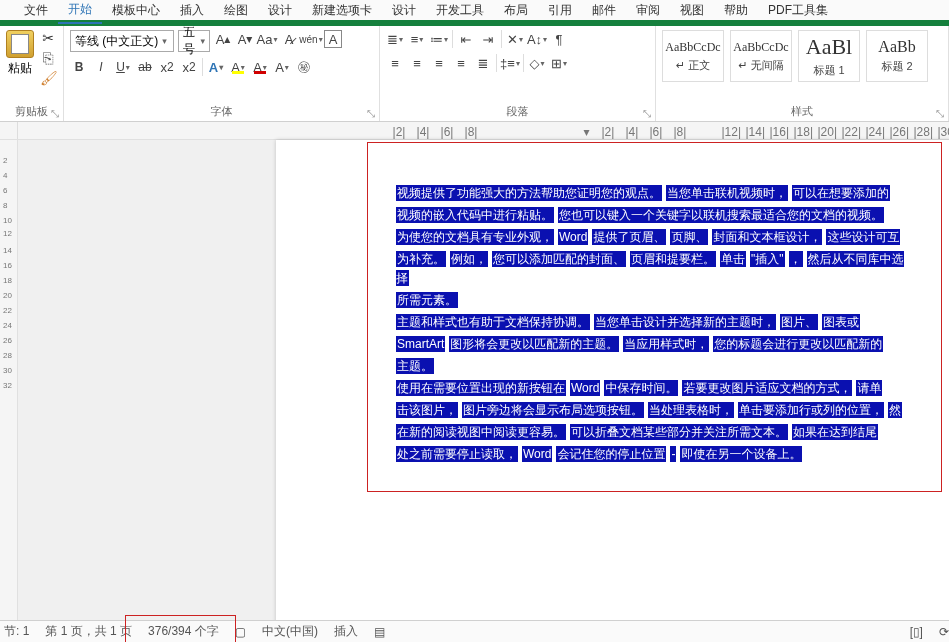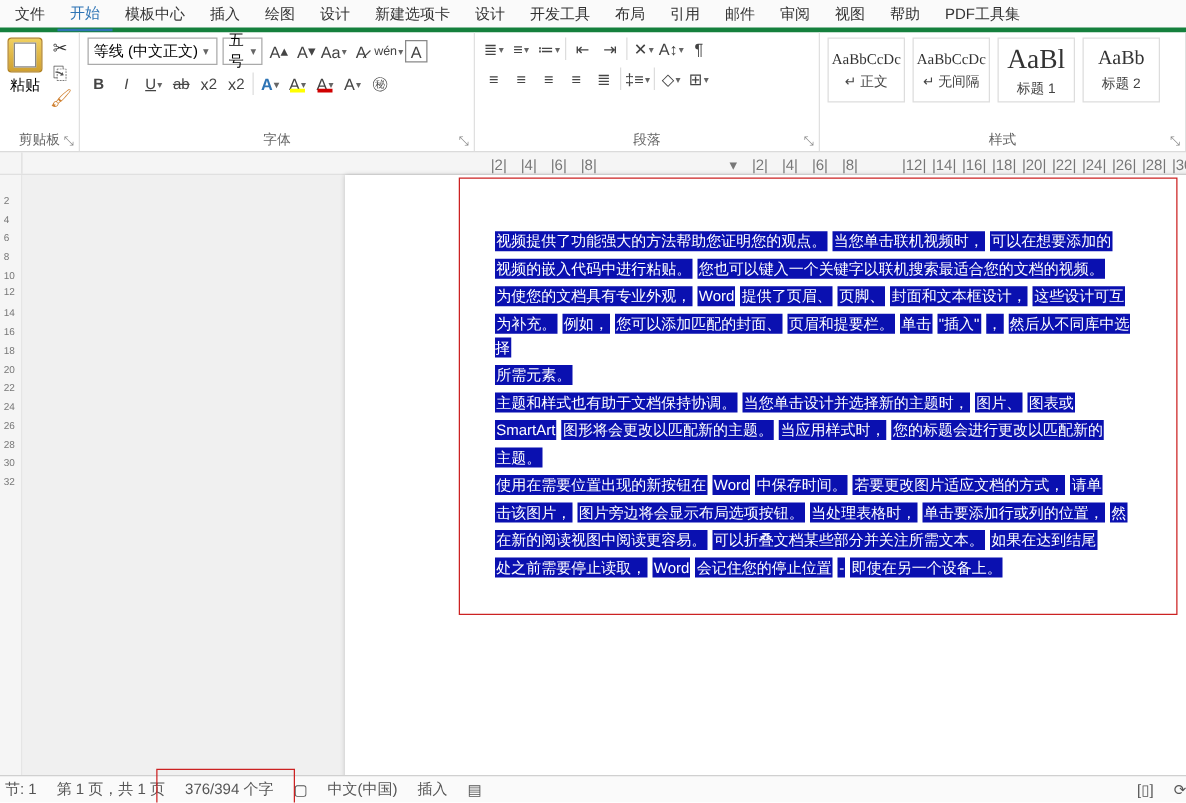--- a/index.html
+++ b/index.html
@@ -1,19 +1,19 @@
 <!DOCTYPE html>
 <html><head>
 <meta charset="utf-8">
 <style>
 * { margin: 0; padding: 0; box-sizing: border-box; font-family: "Microsoft YaHei", sans-serif; font-size: 12px; }
 body { width: 949px; height: 642px; background: #fff; overflow: hidden; position: relative; }
 
 
-.menubar { height: 26px; display: flex; align-items: center; border-bottom: 4px solid #15803d; background: #fafafa; padding-left: 2px; }
+.menubar { height: 26px; display: flex; align-items: center; border-bottom: 6px solid #15803d; background: #fafafa; padding-left: 14px; }
 .menu-item { padding: 4px 10px; color: #333; cursor: pointer; }
 .menu-item.active { color: #2e74b5; border-bottom: 2px solid #2e74b5; }
 
 
 .ribbon { height: 96px; display: flex; border-bottom: 1px solid #d0d0d0; background: #fff; }
 .group { display: flex; flex-direction: column; justify-content: space-between; border-right: 1px solid #e0e0e0; padding: 4px 6px 2px 6px; position: relative; }
 .group-label { text-align: center; color: #666; font-size: 11px; padding-top: 2px; }
 .dialog-launcher { position: absolute; right: 2px; bottom: 2px; width: 10px; height: 10px; color: #888; font-size: 10px; line-height: 10px; }
 
 
@@ -21,21 +21,21 @@
 .paste-btn { display: flex; flex-direction: column; align-items: center; gap: 2px; }
 .paste-icon { width: 28px; height: 28px; background: linear-gradient(#f0d060,#d0a030); border: 1px solid #b08020; border-radius: 3px; position: relative; }
 .paste-icon::before { content: ''; position: absolute; left: 4px; top: 3px; right: 4px; height: 18px; background: #fff; border: 1px solid #888; }
 .small-btns { display: flex; flex-direction: column; gap: 4px; }
 .small-ico { width: 16px; height: 16px; color: #555; font-size: 14px; text-align: center; }
 .scissors { color: #333; }
 .brush { color: #d08030; }
 
 
 .font-body { display: flex; flex-direction: column; gap: 6px; }
-.font-row { display: flex; align-items: center; gap: 4px; }
+.font-row { display: flex; gap: 4px; }
 .combo { height: 22px; border: 1px solid #aaa; display: flex; align-items: center; padding: 0 4px; background: #fff; }
 .combo .dd { margin-left: 4px; color: #666; font-size: 9px; }
 .font-name { width: 104px; }
 .font-size { width: 32px; }
 .ribbon-ico { width: 18px; height: 18px; display: inline-flex; align-items: center; justify-content: center; color: #444; font-size: 13px; border: 1px solid transparent; }
 .ribbon-ico.boxed { border: 1px solid #888; }
 .ribbon-ico.dd::after { content: '▾'; font-size: 8px; margin-left: 1px; color: #666; }
 .ribbon-ico.A-red { position: relative; }
 .ribbon-ico .under { position: absolute; left: 2px; right: 2px; bottom: 1px; height: 3px; }
 .sep { width: 1px; height: 18px; background: #ddd; }

